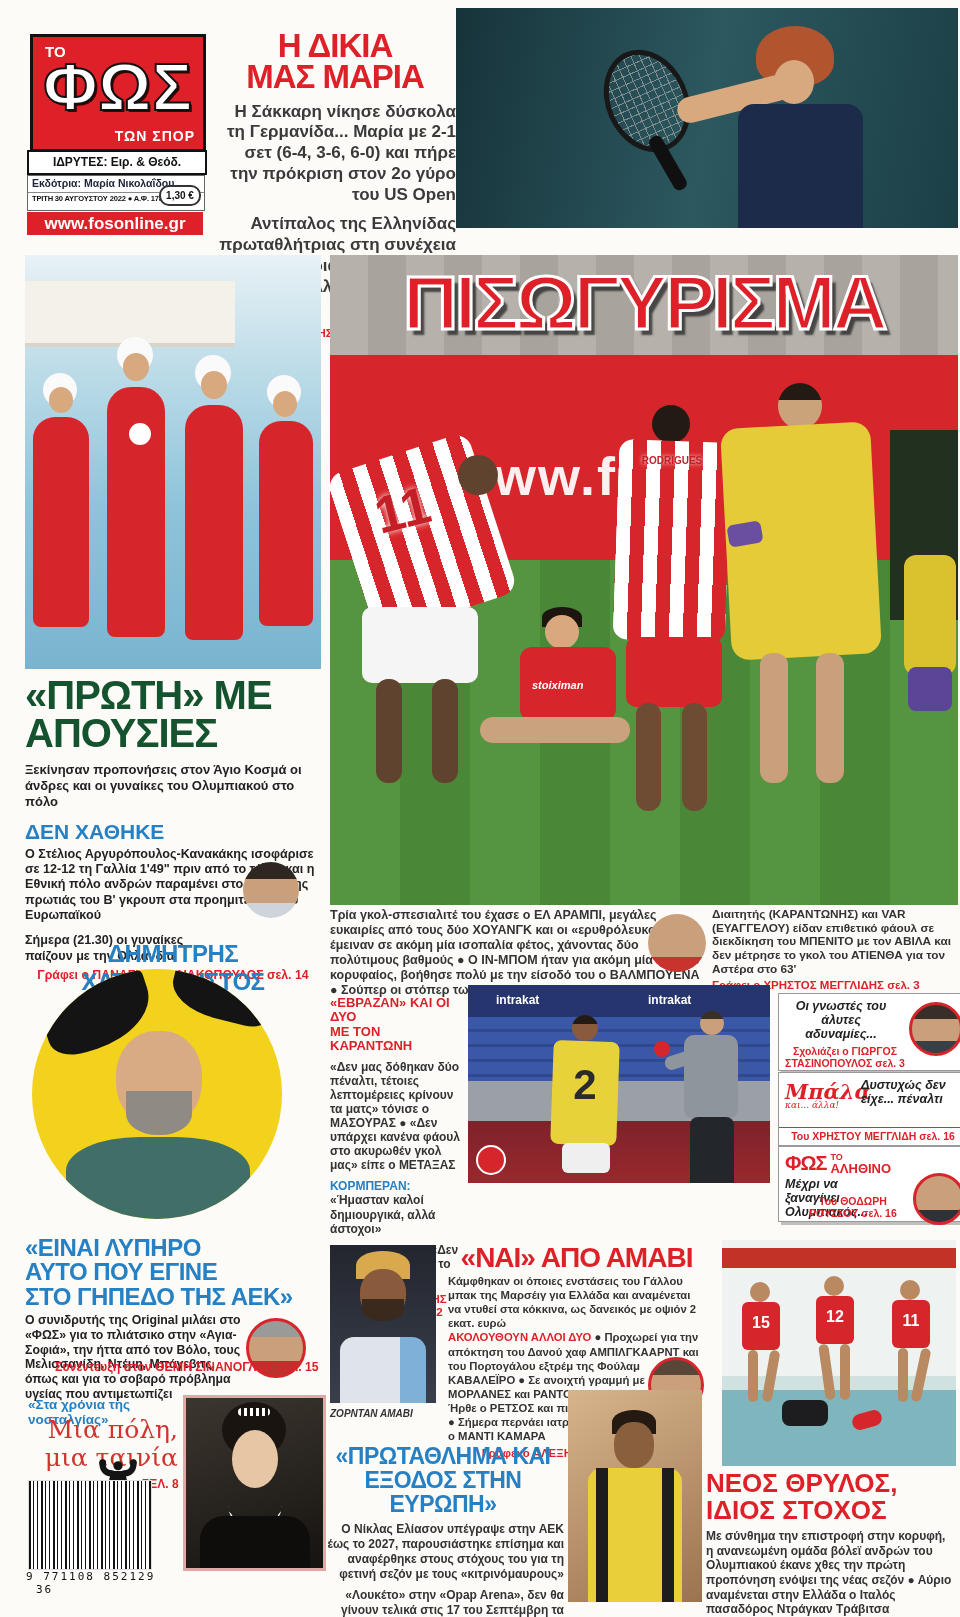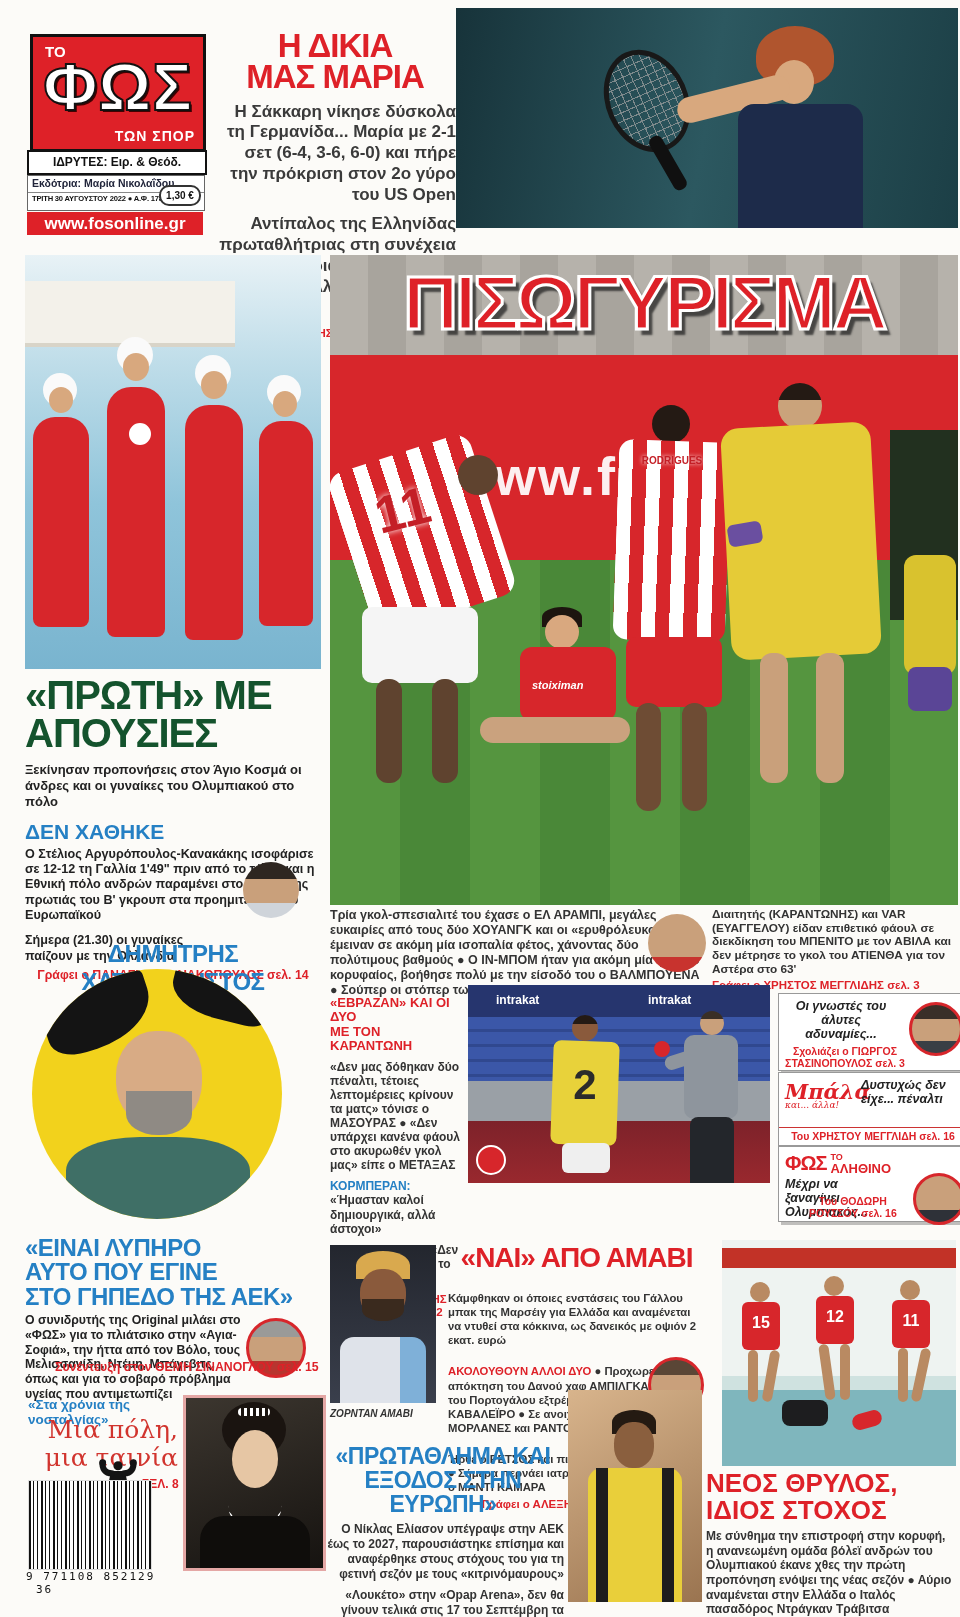--- a/index.html
+++ b/index.html
@@ -72,21 +72,21 @@
   .bench{left:468px;top:985px;width:302px;height:198px;background:#8e949c;overflow:hidden;}
   .obox{left:778px;width:176px;background:#fff;border:1px solid #999;box-shadow:3px 3px 0 rgba(50,50,50,.3);}
   .ob-txt{font-size:12.5px;line-height:1.12;font-weight:bold;font-style:italic;color:#222;}
   .ob-by{font-size:10.5px;line-height:1.15;font-weight:bold;color:#de2128;}
 
   
   .amavi-photo{left:330px;top:1245px;width:106px;height:158px;background:linear-gradient(180deg,#23262e,#3a3f4c);overflow:hidden;}
   .amavi-cap{left:330px;top:1408px;width:140px;font-size:10px;font-weight:bold;font-style:italic;color:#333;}
   .nai{left:448px;top:1242px;width:257px;}
   .nai-h{font-size:28px;font-weight:bold;letter-spacing:-1px;color:#de2128;text-align:center;}
-  .nai-p{margin-top:17px;font-size:11.3px;line-height:1.25;font-weight:bold;color:#333;}
+  .nai-p{margin-top:0;font-size:11.3px;line-height:1.25;font-weight:bold;color:#333;}
   .nai-by{margin-top:4px;font-size:11.5px;font-weight:bold;color:#de2128;text-align:center;}
   .team-photo{left:722px;top:1240px;width:234px;height:226px;background:linear-gradient(180deg,#eef3f1 0 60%,#cfe2e0 60%);overflow:hidden;}
 
   
   .aek{left:322px;top:1444px;width:242px;}
   .aek-h{font-size:23px;line-height:1.05;font-weight:bold;color:#2580c4;text-align:center;letter-spacing:-0.5px;}
   .aek-p{margin-top:6px;font-size:12px;line-height:1.25;font-weight:bold;color:#333;text-align:right;}
   .elias-photo{left:568px;top:1390px;width:134px;height:212px;background:linear-gradient(150deg,#d8b48c,#9a7450);overflow:hidden;}
   .volley{left:706px;top:1470px;width:250px;}
   .vol-h{font-size:26px;line-height:1.02;font-weight:bold;color:#de2128;}

